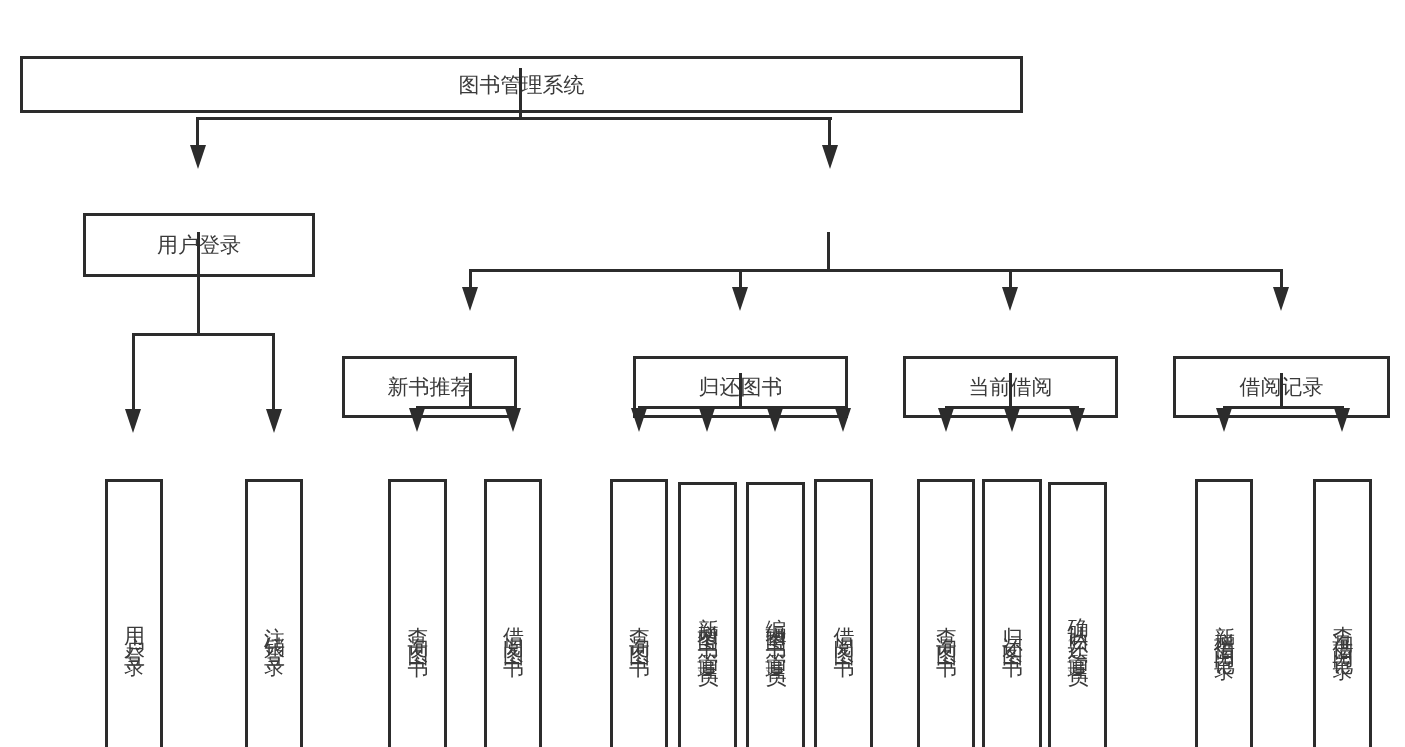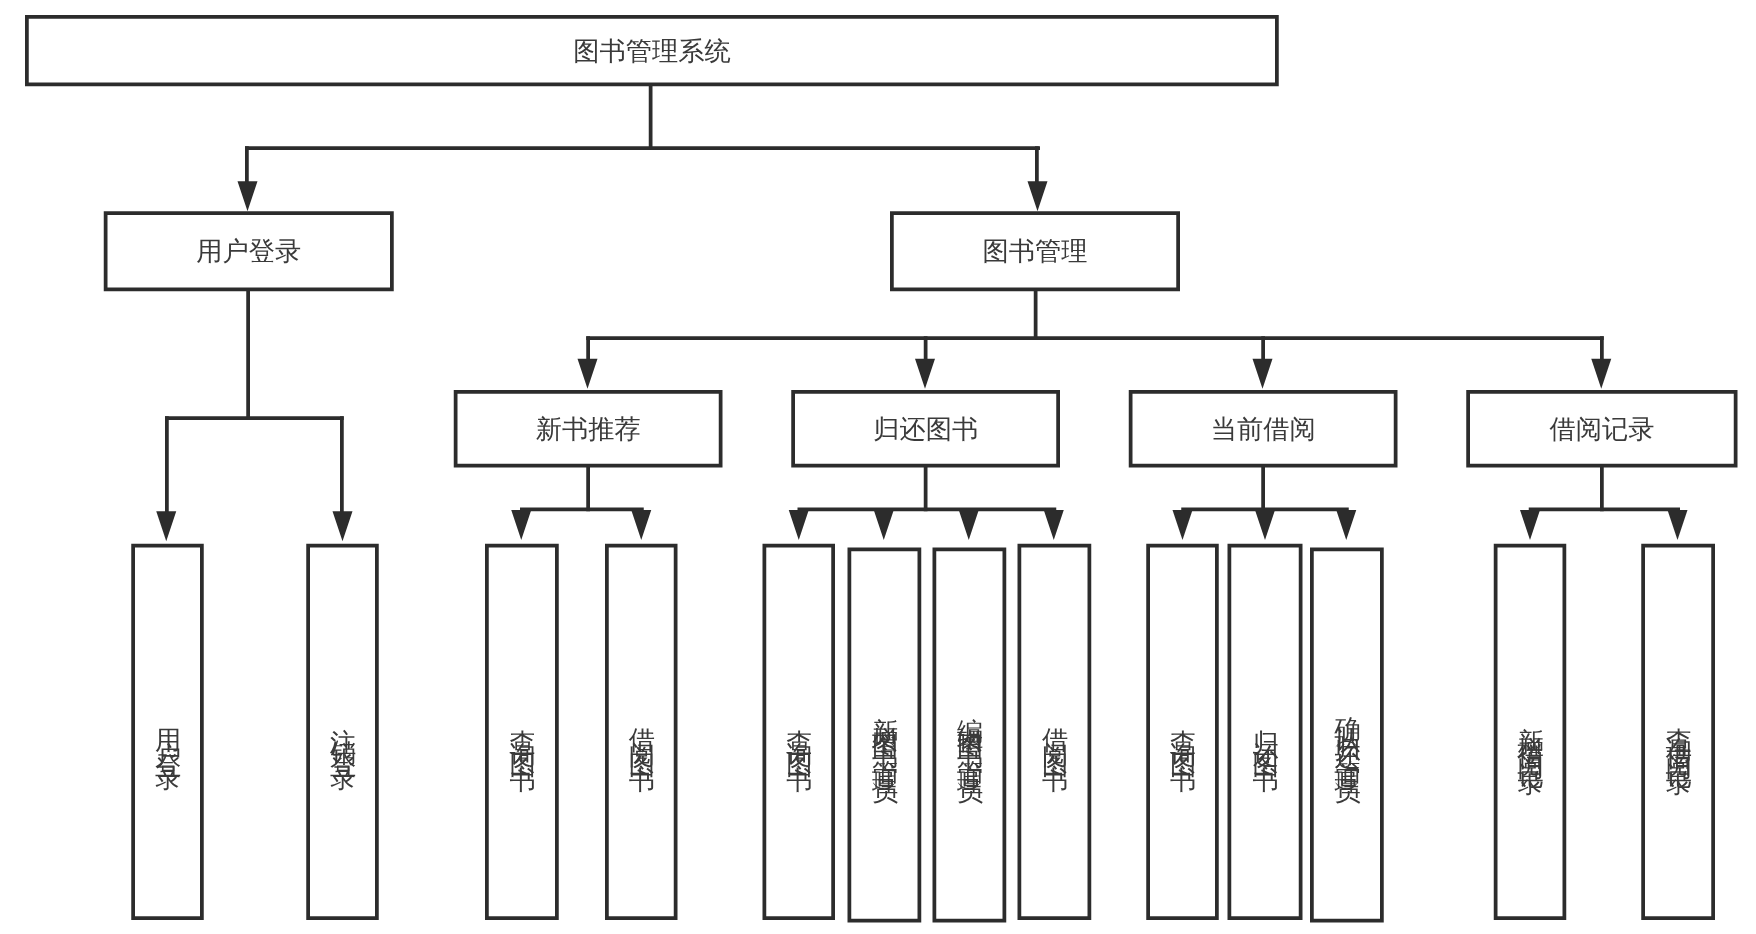--- a/index.html
+++ b/index.html
@@ -13,20 +13,21 @@
   .box{
     position:absolute;
     box-sizing:border-box;
     border:3px solid #2c2c2c;
     background:#ffffff;
     display:flex;
     align-items:center;
     justify-content:center;
     color:#3a3a3a;
     font-size:21px;
+    margin-top:44px;
   }
   .hline,.vline{position:absolute;background:#2c2c2c;}
   .arrow{
     position:absolute;width:0;height:0;
     border-left:8px solid transparent;
     border-right:8px solid transparent;
     border-top:24px solid #2c2c2c;
   }
   .vtext{
     writing-mode:vertical-rl;
@@ -58,43 +59,40 @@
   <div class="vline" style="left:519px;top:68px;width:3px;height:52px"></div>
   <div class="hline" style="left:196px;top:117px;width:636px;height:3px"></div>
   <div class="vline" style="left:196px;top:117px;width:3px;height:30px"></div>
   <div class="arrow" style="left:190px;top:145px"></div>
   <div class="vline" style="left:828px;top:117px;width:3px;height:30px"></div>
   <div class="arrow" style="left:822px;top:145px"></div>
 
   <div class="box" style="left:83px;top:169px;width:232px;height:64px">
     <span>用户登录</span>
   </div>
-  <div class="box" style="left:712px;top:169px;width:232px;height:64px">
-    <span>图书管理</span>
-  </div>
 
   <div class="vline" style="left:197px;top:232px;width:3px;height:104px"></div>
   <div class="hline" style="left:132px;top:333px;width:143px;height:3px"></div>
   <div class="vline" style="left:132px;top:333px;width:3px;height:78px"></div>
   <div class="arrow" style="left:125px;top:409px"></div>
   <div class="vline" style="left:272px;top:333px;width:3px;height:78px"></div>
   <div class="arrow" style="left:266px;top:409px"></div>
 
   <div class="vline" style="left:827px;top:232px;width:3px;height:40px"></div>
   <div class="hline" style="left:469px;top:269px;width:814px;height:3px"></div>
   <div class="vline" style="left:469px;top:269px;width:3px;height:20px"></div>
   <div class="arrow" style="left:462px;top:287px"></div>
   <div class="vline" style="left:739px;top:269px;width:3px;height:20px"></div>
   <div class="arrow" style="left:732px;top:287px"></div>
   <div class="vline" style="left:1009px;top:269px;width:3px;height:20px"></div>
   <div class="arrow" style="left:1002px;top:287px"></div>
   <div class="vline" style="left:1280px;top:269px;width:3px;height:20px"></div>
   <div class="arrow" style="left:1273px;top:287px"></div>
 
-  <div class="box" style="left:363px;top:312px;width:215px;height:62px">
+  <div class="box" style="left:342px;top:312px;width:175px;height:62px">
     <span>新书推荐</span>
   </div>
   <div class="box" style="left:633px;top:312px;width:215px;height:62px">
     <span>归还图书</span>
   </div>
   <div class="box" style="left:903px;top:312px;width:215px;height:62px">
     <span>当前借阅</span>
   </div>
   <div class="box" style="left:1173px;top:312px;width:217px;height:62px">
     <span>借阅记录</span>

